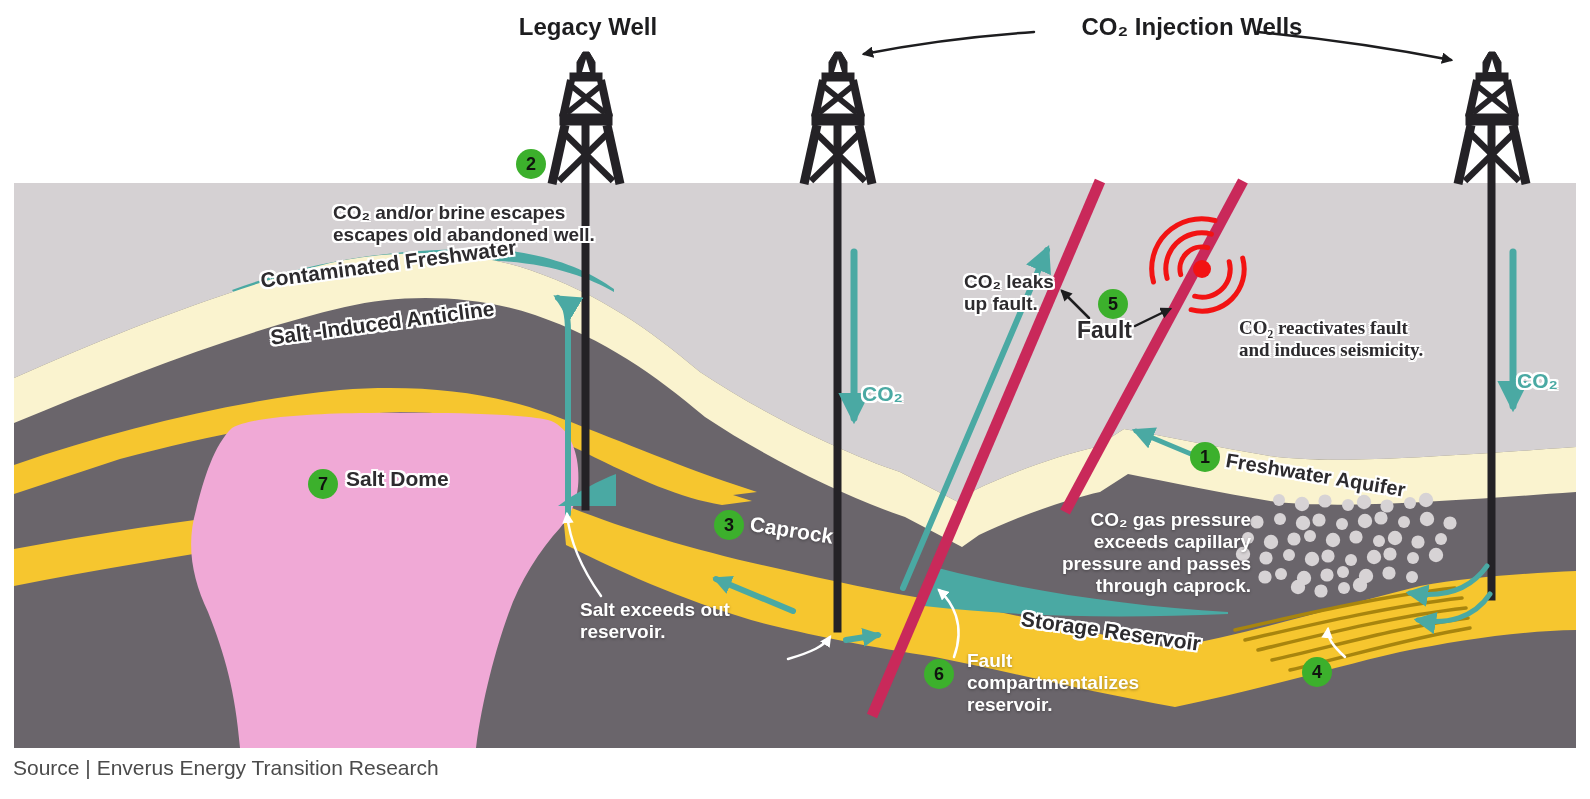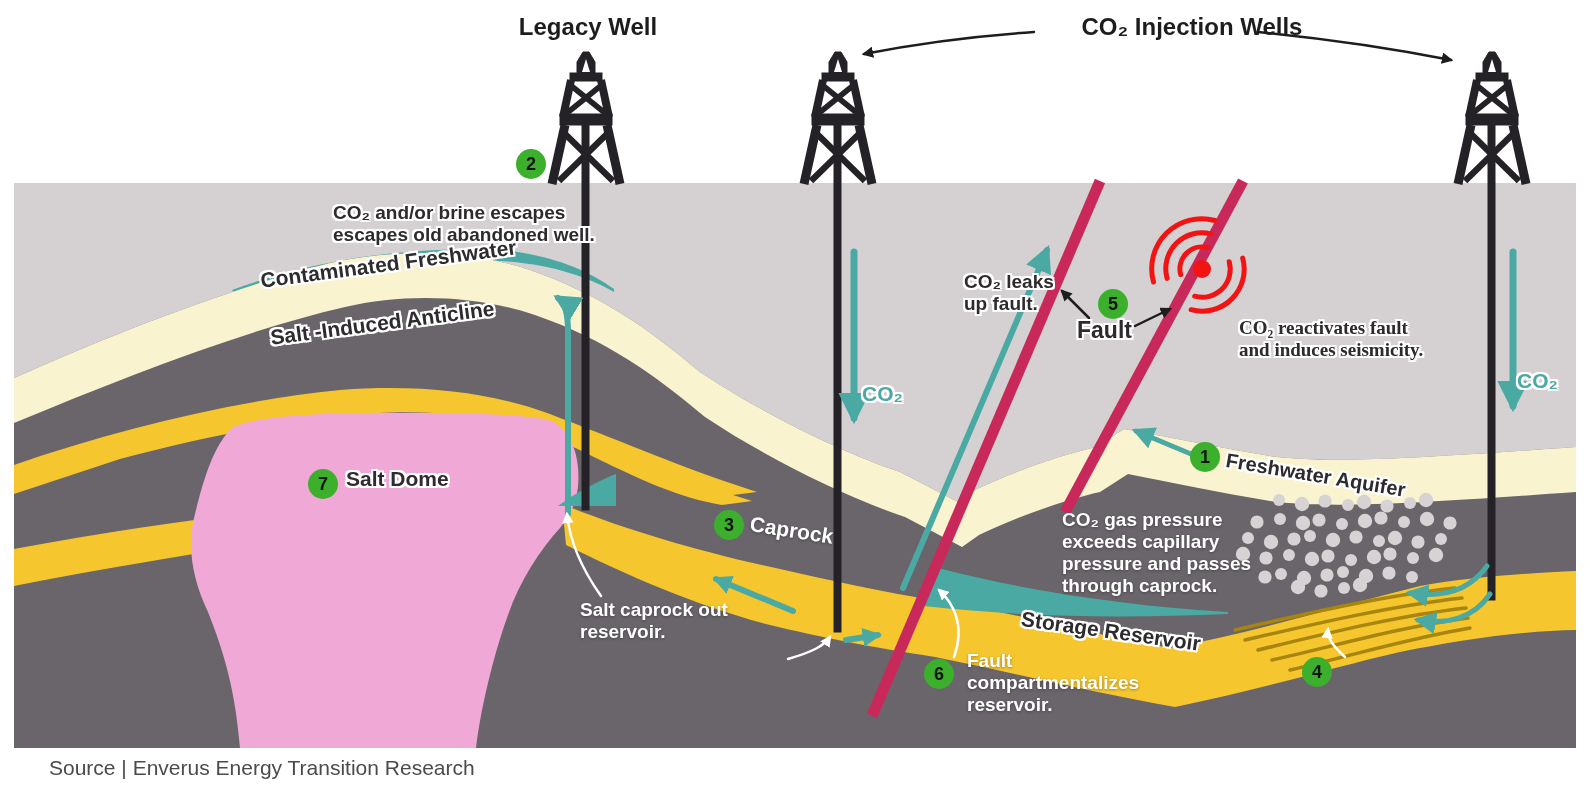--- a/index.html
+++ b/index.html
@@ -20,21 +20,21 @@
   .lbl{position:absolute;white-space:pre-line;font-weight:bold;color:#2d2b2e;line-height:22px;font-size:19px;}
   .outline{text-shadow:-2px -2px 0 #fff,2px -2px 0 #fff,-2px 2px 0 #fff,2px 2px 0 #fff,
            0 -2px 0 #fff,0 2px 0 #fff,-2px 0 0 #fff,2px 0 0 #fff;}
   .white{color:#fff;text-shadow:0 1px 3px rgba(0,0,0,.35);}
   .title{font-size:24px;color:var(--ink);text-align:center;width:240px;line-height:26px;}
   .layerlbl{font-size:21px;line-height:24px;}
   .teal{color:var(--co2);font-size:21px;}
   .badge{position:absolute;width:30px;height:30px;border-radius:50%;background:var(--marker_green);
          display:flex;align-items:center;justify-content:center;font-weight:bold;font-size:18px;color:#10140f;}
   .source{position:absolute;left:13px;top:756px;font-size:21px;font-weight:normal;color:#4b4b4b;
-          font-family:"Liberation Sans","DejaVu Sans",sans-serif;margin-left:36px;}
+          font-family:"Liberation Sans","DejaVu Sans",sans-serif;}
 </style>
 </head>
 <body>
 
 <div class="stage">
 
 <svg width="1590" height="799" viewBox="0 0 1590 799">
   <defs>
     <marker id="mTeal" viewBox="0 0 10 10" refX="8" refY="5" markerUnits="strokeWidth" markerWidth="4.5" markerHeight="4.5" orient="auto">
           <path d="M0,0 L10,5 L0,10 z" class="f-co2"></path>
@@ -226,25 +226,25 @@
   <div class="lbl outline layerlbl" style="left:1023px;top:607px;transform:rotate(8deg);transform-origin:left top;">Storage Reservoir</div>
   <div class="lbl outline" style="left:1228px;top:449px;font-size:20px;transform:rotate(9.5deg);transform-origin:left top;">Freshwater Aquifer</div>
   <div class="lbl outline" style="left:1077px;top:319px;font-size:23px;">Fault</div>
 
   <div class="lbl outline" style="left:333px;top:202px;">CO₂ and/or brine escapes
 escapes old abandoned well.</div>
   <div class="lbl outline" style="left:917px;top:271px;margin-left:47px;">CO₂ leaks
 up fault.</div>
   <div class="lbl outline" style="left:1239px;top:317px;font-family:Liberation Serif, serif;">CO₂ reactivates fault
 and induces seismicity.</div>
-  <div class="lbl white" style="left:1062px;top:509px;">CO₂ gas pressure
+  <div class="lbl white" style="left:1062px;top:509px;text-align:right;">CO₂ gas pressure
 exceeds capillary
 pressure and passes
 through caprock.</div>
-  <div class="lbl white" style="left:580px;top:599px;">Salt caprock out
+  <div class="lbl white" style="left:580px;top:599px;">Salt exceeds out
 reservoir.</div>
   <div class="lbl white" style="left:967px;top:650px;">Fault
 compartmentalizes
 reservoir.</div>
 
   <div class="lbl teal outline" style="left:862px;top:383px;">CO₂</div>
   <div class="lbl teal outline" style="left:1517px;top:370px;">CO₂</div>
 
   <div class="badge" style="left:1190px;top:442px;">1</div>
   <div class="badge" style="left:516px;top:149px;">2</div>

